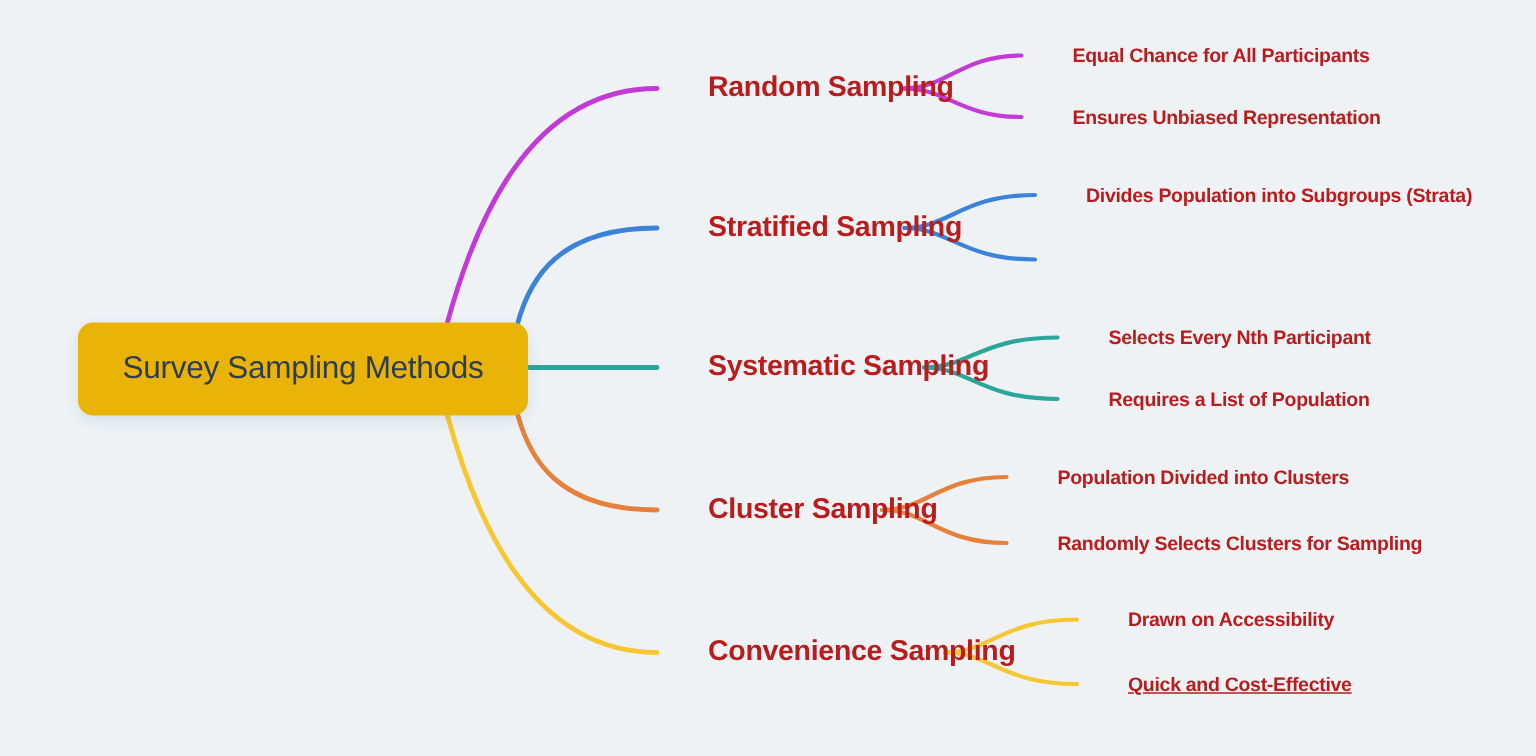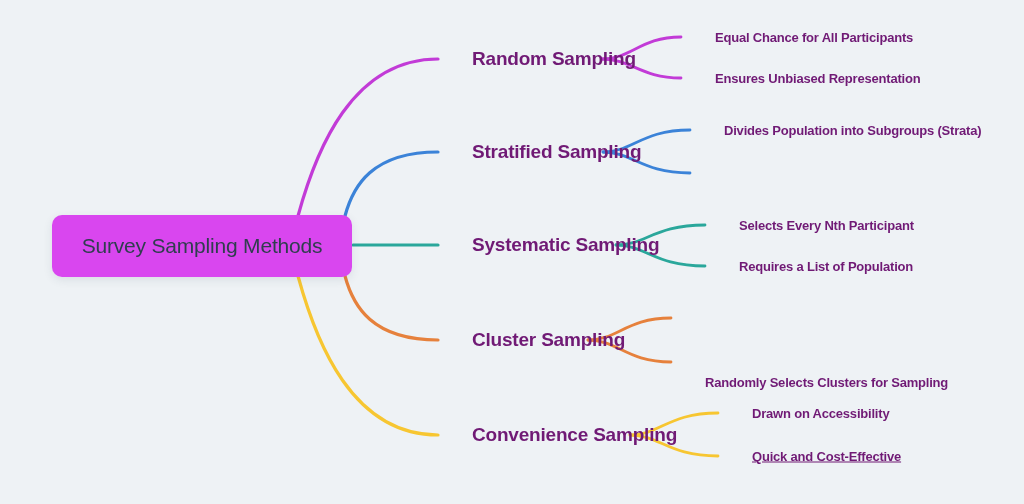--- a/index.html
+++ b/index.html
@@ -14,29 +14,29 @@
     width: 1024px; height: 504px;
   }
   .edges {
     position: absolute; left: 0; top: 0;
     width: 1024px; height: 504px;
   }
   .node, .leaf {
     position: absolute;
     transform: translateY(-50%);
     white-space: nowrap;
-    color: #701a75;
+    color: #b91c1c;
     letter-spacing: -0.2px;
     padding-left: 26px;
   }
   .root-node {
     position: absolute;
     left: 52px; top: 215px;
     width: 300px; height: 62px;
-    background: #d946ef;
+    background: #eab308;
     border-radius: 10px;
     box-shadow: 0 3px 10px rgba(40, 60, 80, 0.10);
     display: flex; align-items: center; justify-content: center;
   }
   .root-node span {
     font-size: 21px;
     font-weight: 400;
     color: #2f3e4e;
     letter-spacing: -0.2px;
   }
@@ -89,18 +89,19 @@
   <div class="node" style="left:446px; top:435px;">Convenience Sampling</div>
 
   <div class="leaf" style="left:689px; top:37px;">Equal Chance for All Participants</div>
   <div class="leaf" style="left:689px; top:78px;">Ensures Unbiased Representation</div>
 
   <div class="leaf" style="left:698px; top:130px;">Divides Population into Subgroups (Strata)</div>
 
   <div class="leaf" style="left:713px; top:225px;">Selects Every Nth Participant</div>
   <div class="leaf" style="left:713px; top:266px;">Requires a List of Population</div>
 
-  <div class="leaf" style="left:679px; top:382px;">Randomly Selects Clusters for Sampling</div>
+  <div class="leaf" style="left:679px; top:318px;">Population Divided into Clusters</div>
+  <div class="leaf" style="left:679px; top:362px;">Randomly Selects Clusters for Sampling</div>
 
   <div class="leaf" style="left:726px; top:413px;">Drawn on Accessibility</div>
   <div class="leaf" style="left:726px; top:456px;text-decoration:underline;">Quick and Cost-Effective</div>
 
 </div>
 
 </body></html>

